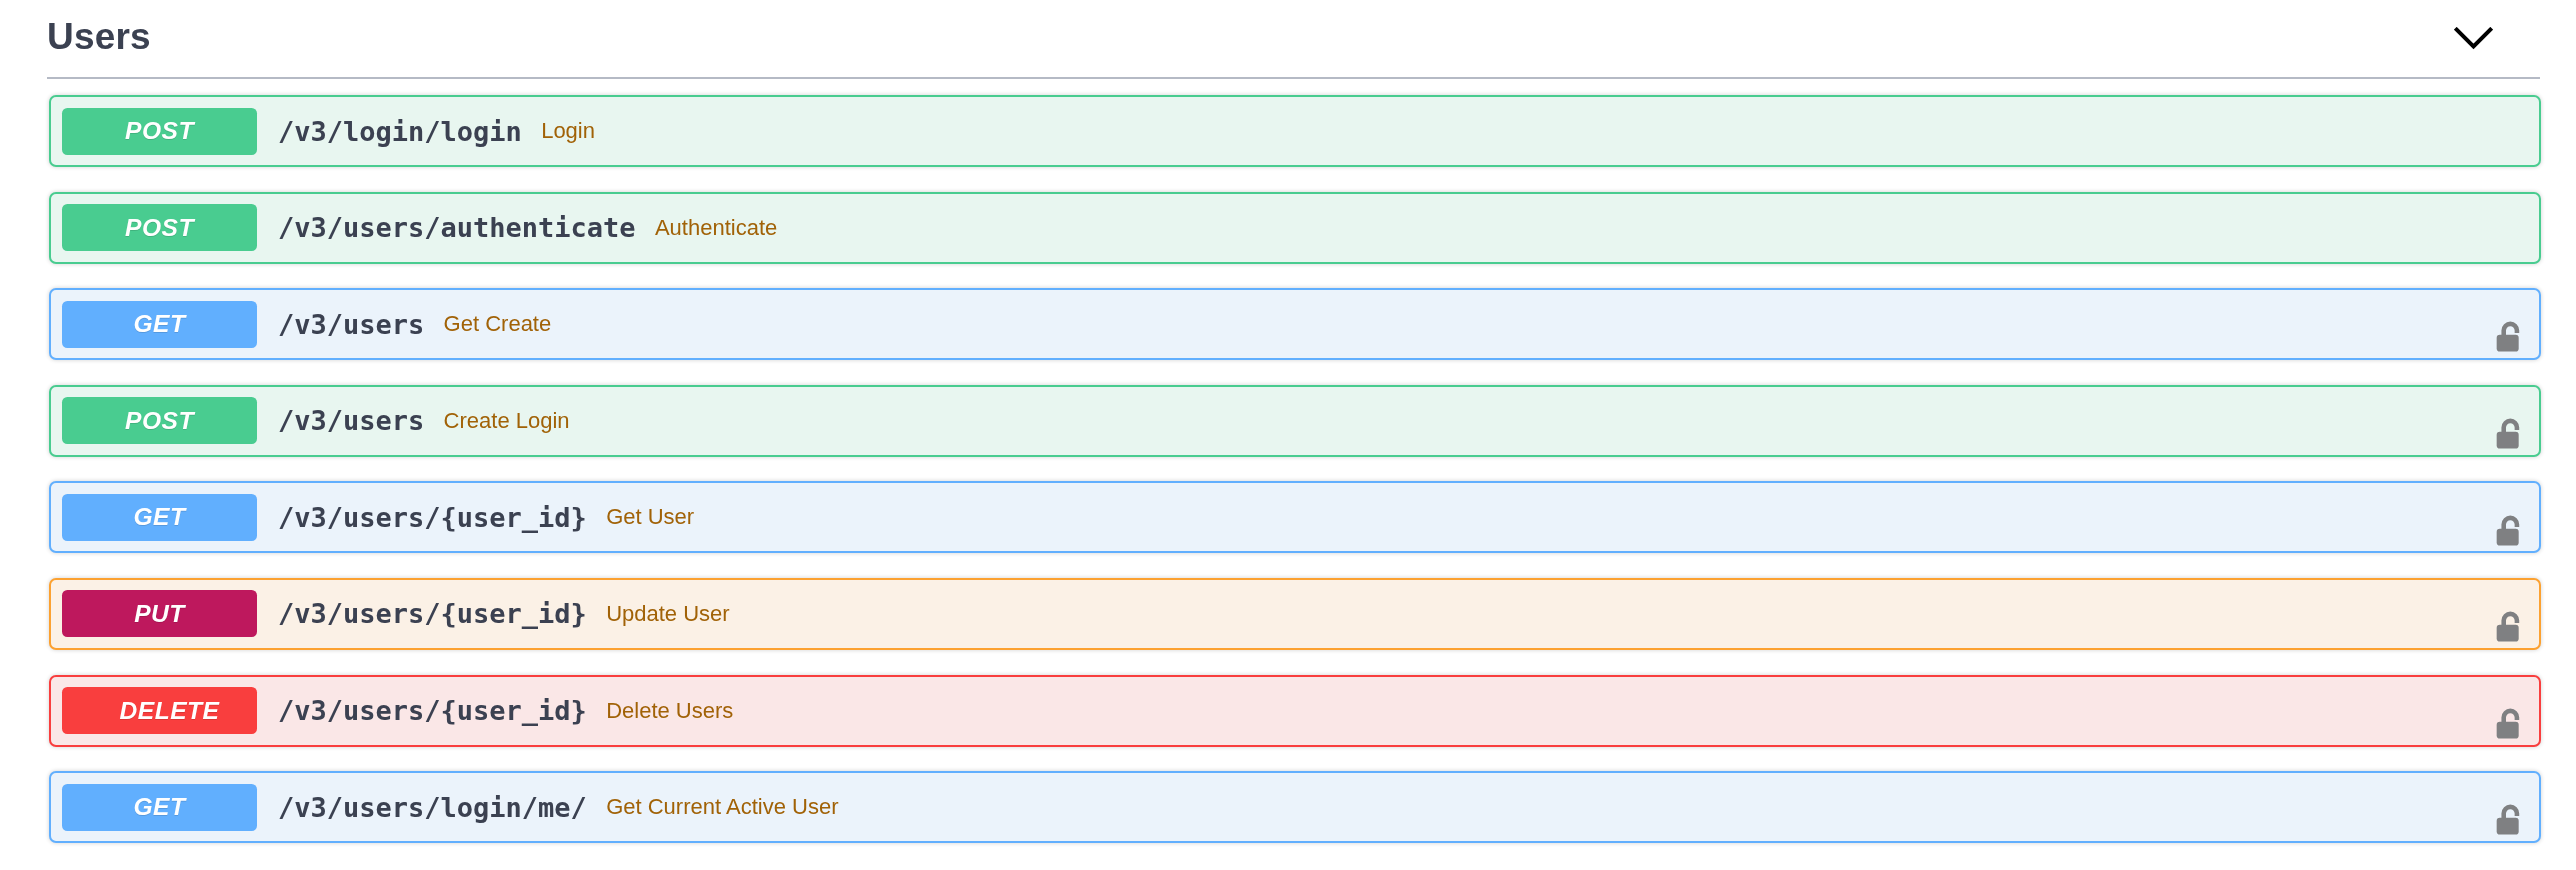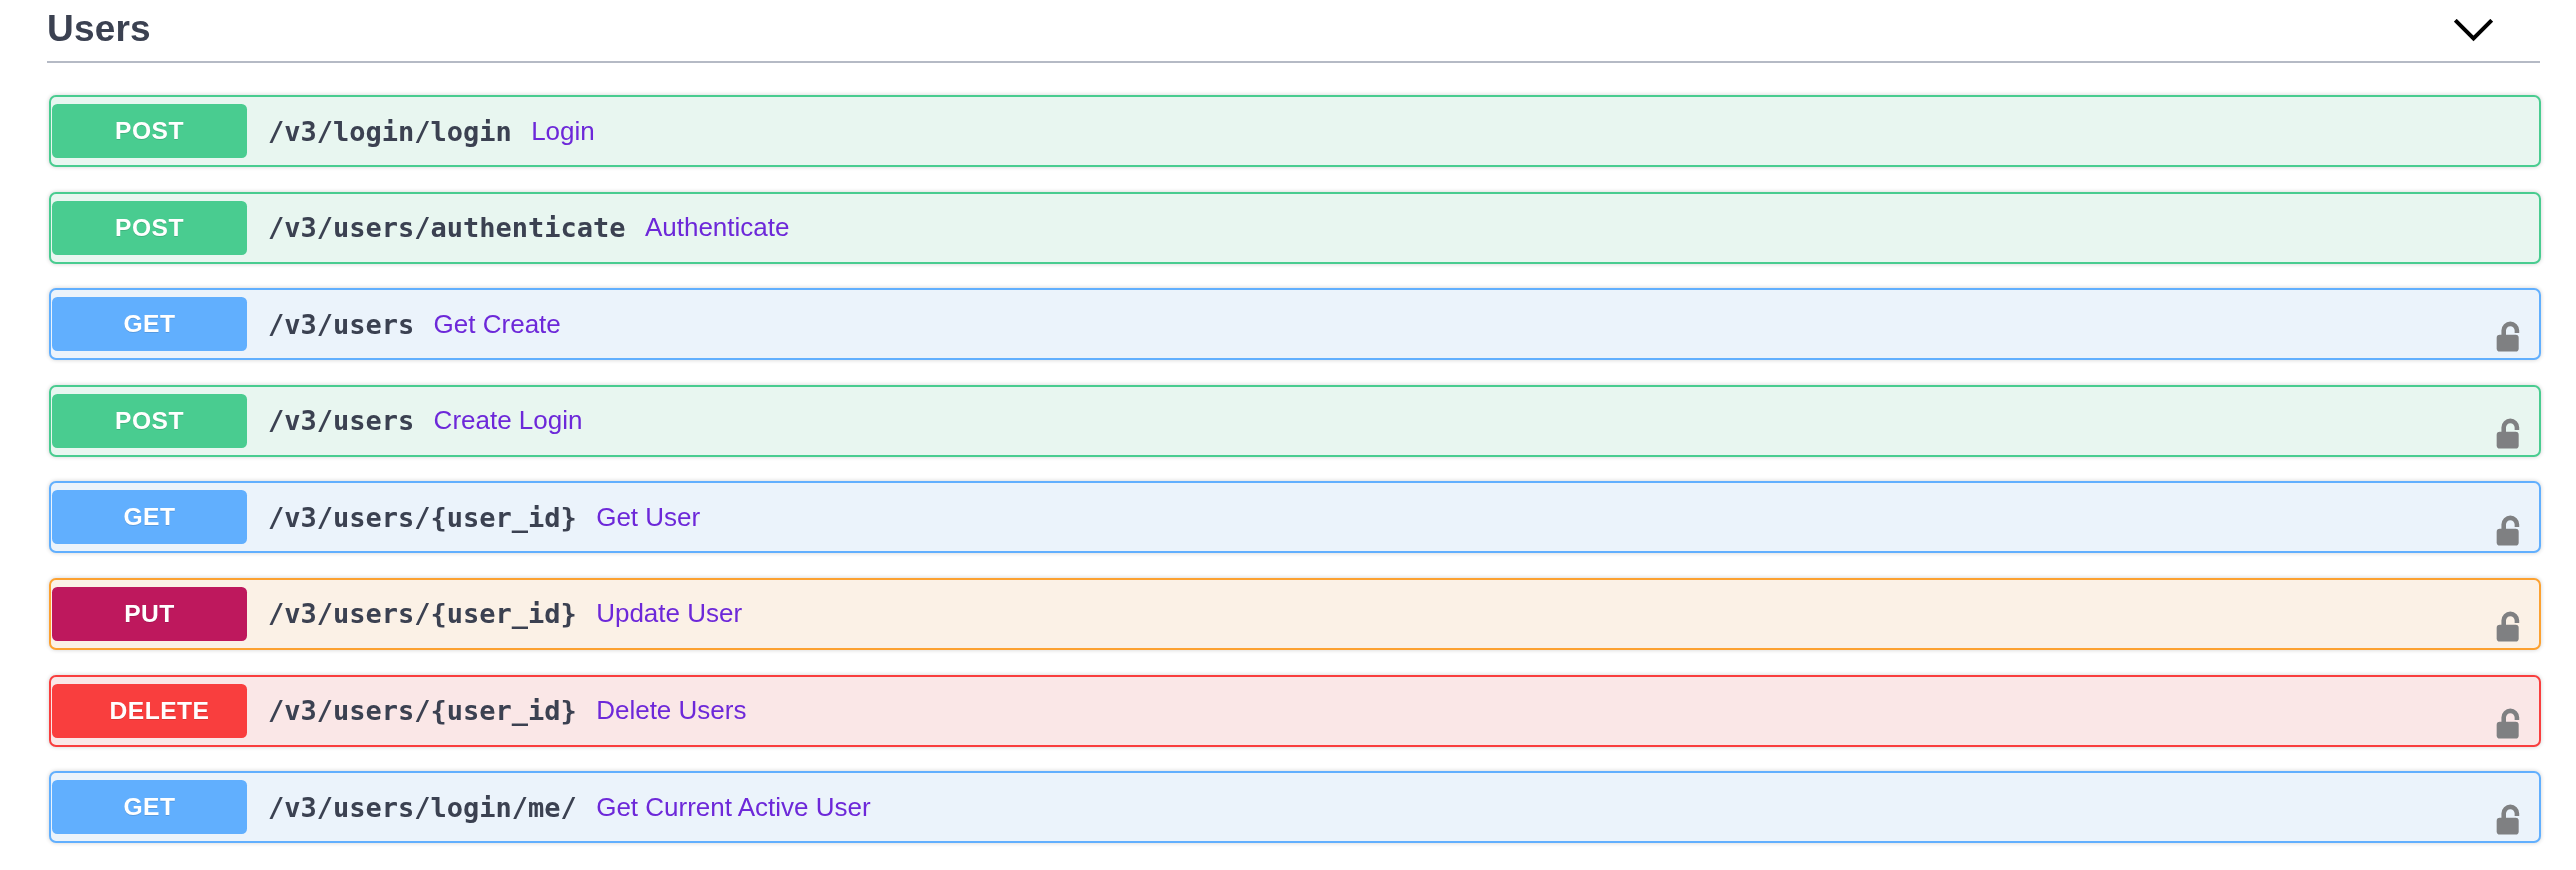--- a/index.html
+++ b/index.html
@@ -20,21 +20,21 @@
     height: 871px;
     box-sizing: border-box;
   }
 
   
   .tag-header {
     position: absolute;
     left: 47px;
     top: 0px;
     width: 2493px;
-    height: 63px;
+    height: 79px;
     display: flex;
     align-items: center;
     justify-content: space-between;
     cursor: pointer;
     border-bottom: 2.6px solid #b5bac5;
     box-sizing: border-box;
   }
   .tag-title {
     font-size: 37px;
     font-weight: 700;
@@ -75,48 +75,49 @@
     display: flex;
     align-items: center;
     box-sizing: border-box;
     cursor: pointer;
     box-shadow: 0 0 4.4px rgba(0,0,0,0.19);
     overflow: hidden;
   }
   .op-badge {
     flex: 0 0 auto;
     width: 195px;
-    height: 54px;
-    margin-left: 1px;
+    height: 47px;
+    margin-left: 11px;
     border-radius: 5.3px;
     color: #ffffff;
     font-size: 24.6px;
     font-weight: 700;
     letter-spacing: 0.5px;
     display: flex;
     align-items: center;
     justify-content: center;
     text-shadow: 0 0.9px 0 rgba(0,0,0,0.12);
     box-sizing: border-box;
+    font-style: italic;
   }
   .op-path {
     flex: 0 0 auto;
     margin-left: 21px;
     font-family: "DejaVu Sans Mono", monospace;
     font-size: 27px;
     font-weight: 700;
     color: #3b4151;
     white-space: nowrap;
   }
   .op-summary {
     flex: 1 1 auto;
     margin-left: 19.3px;
-    font-size: 26px;
+    font-size: 22px;
     font-weight: 400;
-    color: #6d28d9;
+    color: #a16207;
     white-space: nowrap;
     overflow: hidden;
   }
   .op-lock {
     flex: 0 0 auto;
     width: 61px;
     display: flex;
     align-items: flex-end;
     justify-content: center;
     align-self: stretch;

